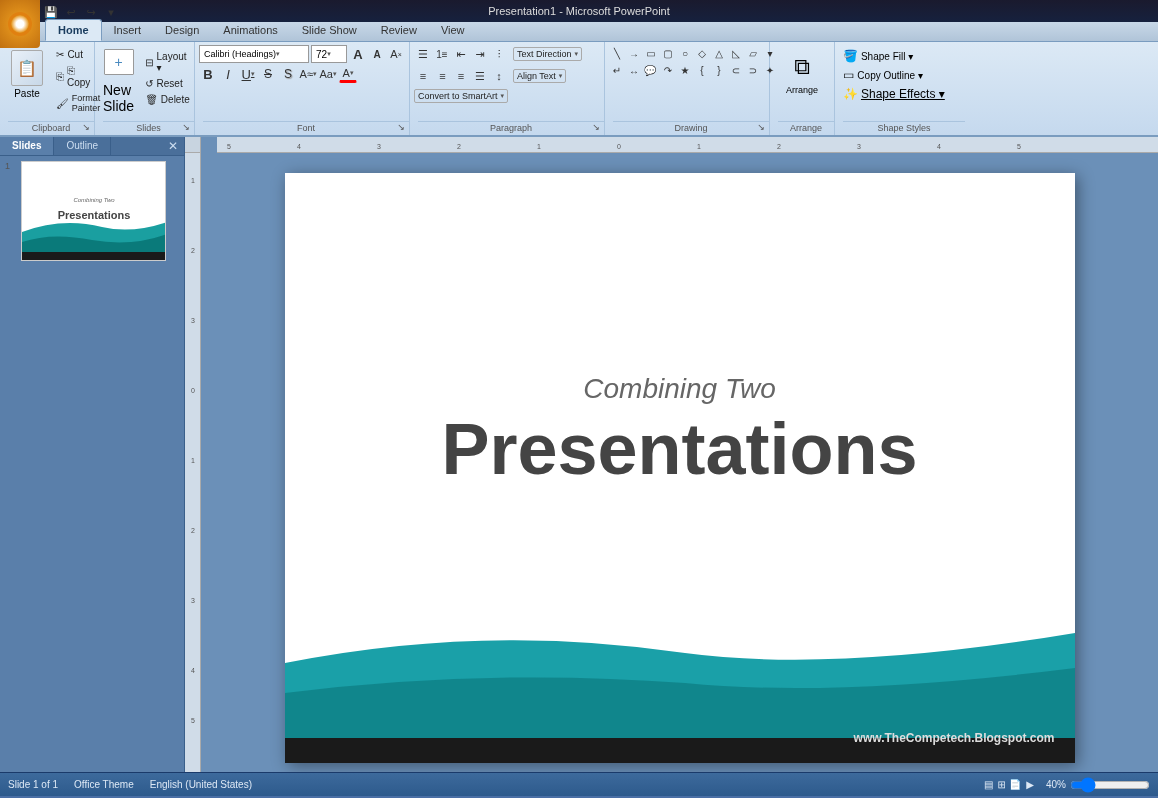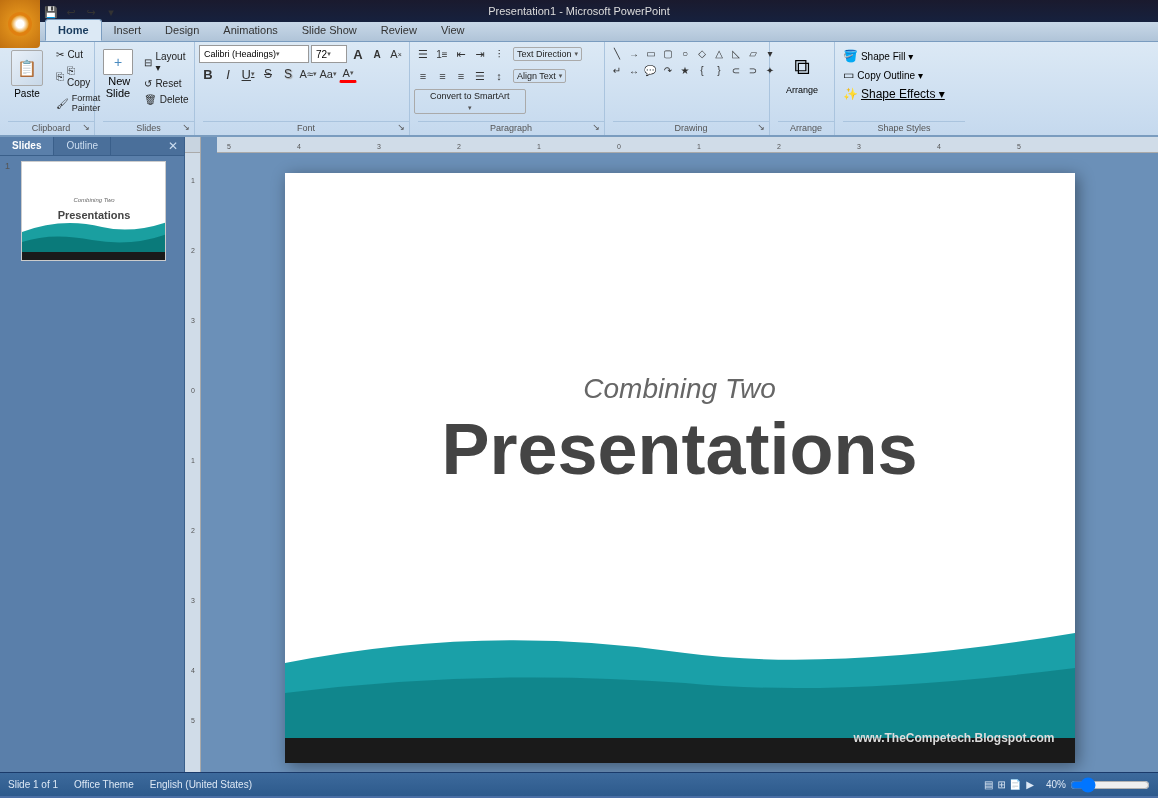--- a/index.html
+++ b/index.html
@@ -537,21 +537,21 @@
     <div class="group-label-bar">Clipboard</div>
     <div class="expand-btn">↘</div>
   </div>
 
   <div class="ribbon-group-wrapper" style="width:100px;">
     <div class="ribbon-group-content" style="display:flex;align-items:flex-start;gap:3px;">
       <div class="big-icon-btn">
         <div class="slide-icon">
           <span style="font-size:14px;color:#4a8abf;">+</span>
         </div>
-        <span style="font-size:11px;margin-top:0;text-align:right;">New<br>Slide</span>
+        <span style="font-size:14px;margin-top:7px;text-align:left;">New<br>Slide</span>
       </div>
       <div class="small-btns" style="padding-top:4px;">
         <div class="small-btn">
           <span>⊟</span>
           <span>Layout ▾</span>
         </div>
         <div class="small-btn">
           <span>↺</span>
           <span>Reset</span>
         </div>
@@ -619,21 +619,21 @@
         <div class="fmt-btn">☰</div>
         <div class="fmt-btn">↕</div>
         <div style="margin-left:4px;display:flex;align-items:center;">
           <div class="small-btn" style="font-size:9px;border:1px solid #aaa;padding:1px 3px;">
             <span>Align Text</span>
               <span class="dropdown-arrow">▾</span>
           </div>
         </div>
       </div>
       <div class="para-row" style="margin-top:2px;">
-        <div class="small-btn" style="font-size:9px;border:1px solid #aaa;padding:1px 15px;flex-direction:column;">
+        <div class="small-btn" style="font-size:9px;border:1px solid #aaa;padding:1px 3px;">
           <span>Convert to SmartArt</span>
             <span class="dropdown-arrow">▾</span>
         </div>
       </div>
     </div>
     <div class="group-label-bar">Paragraph</div>
     <div class="expand-btn">↘</div>
   </div>
 
   <div class="ribbon-group-wrapper" style="width:165px;">

